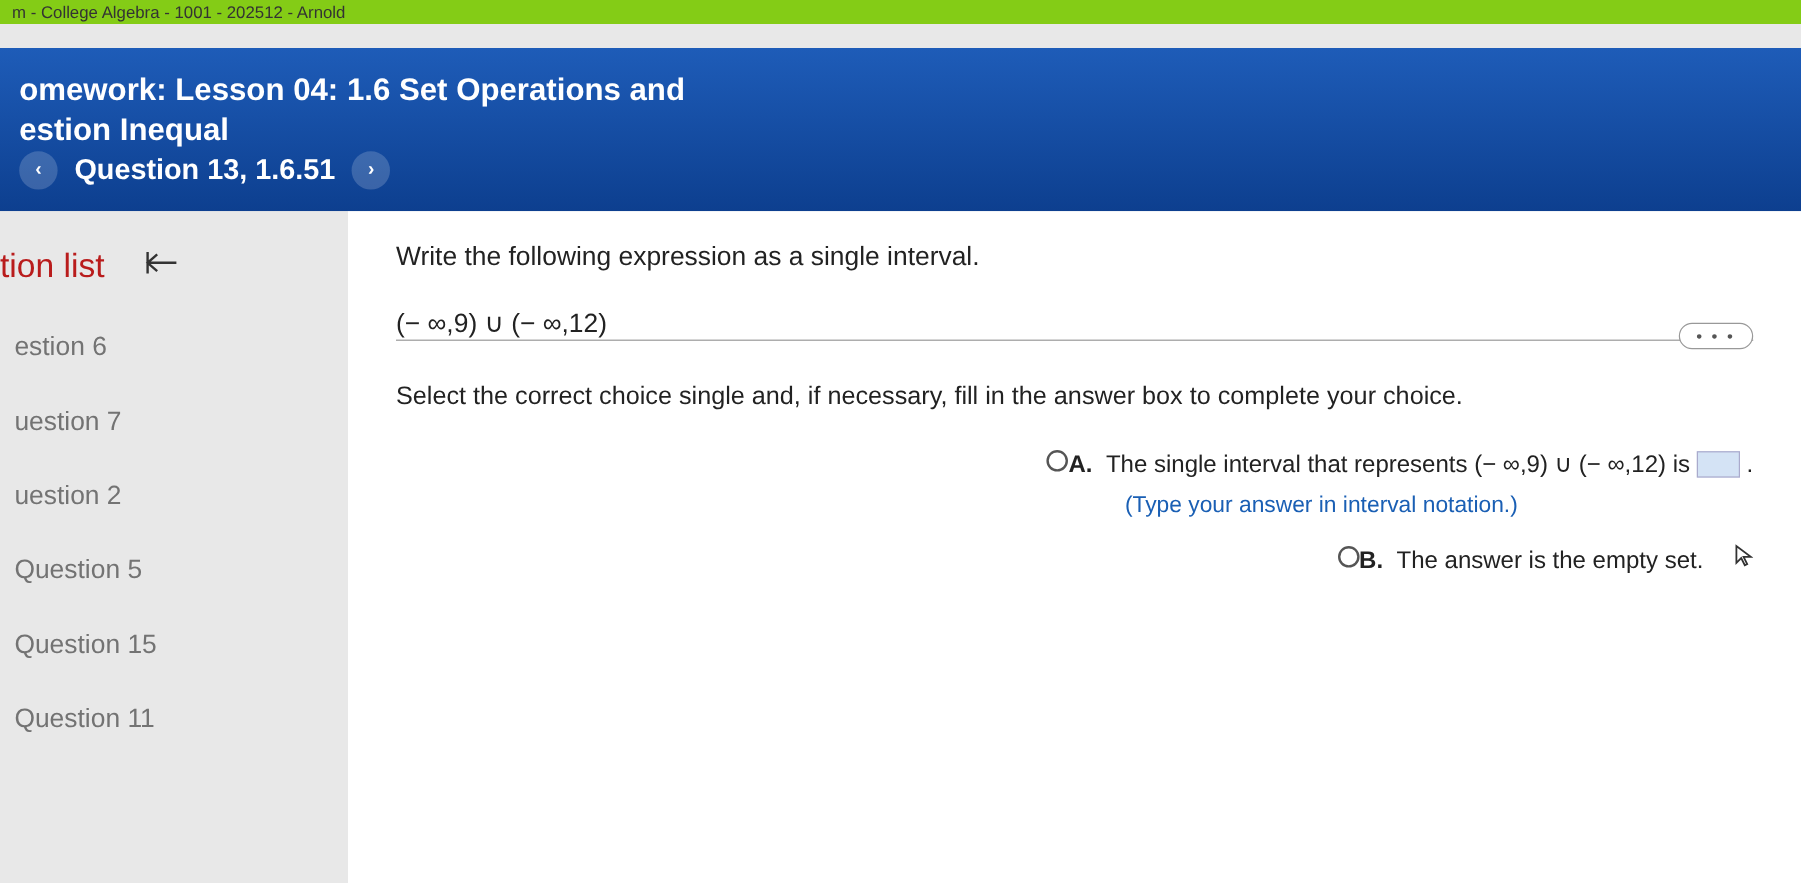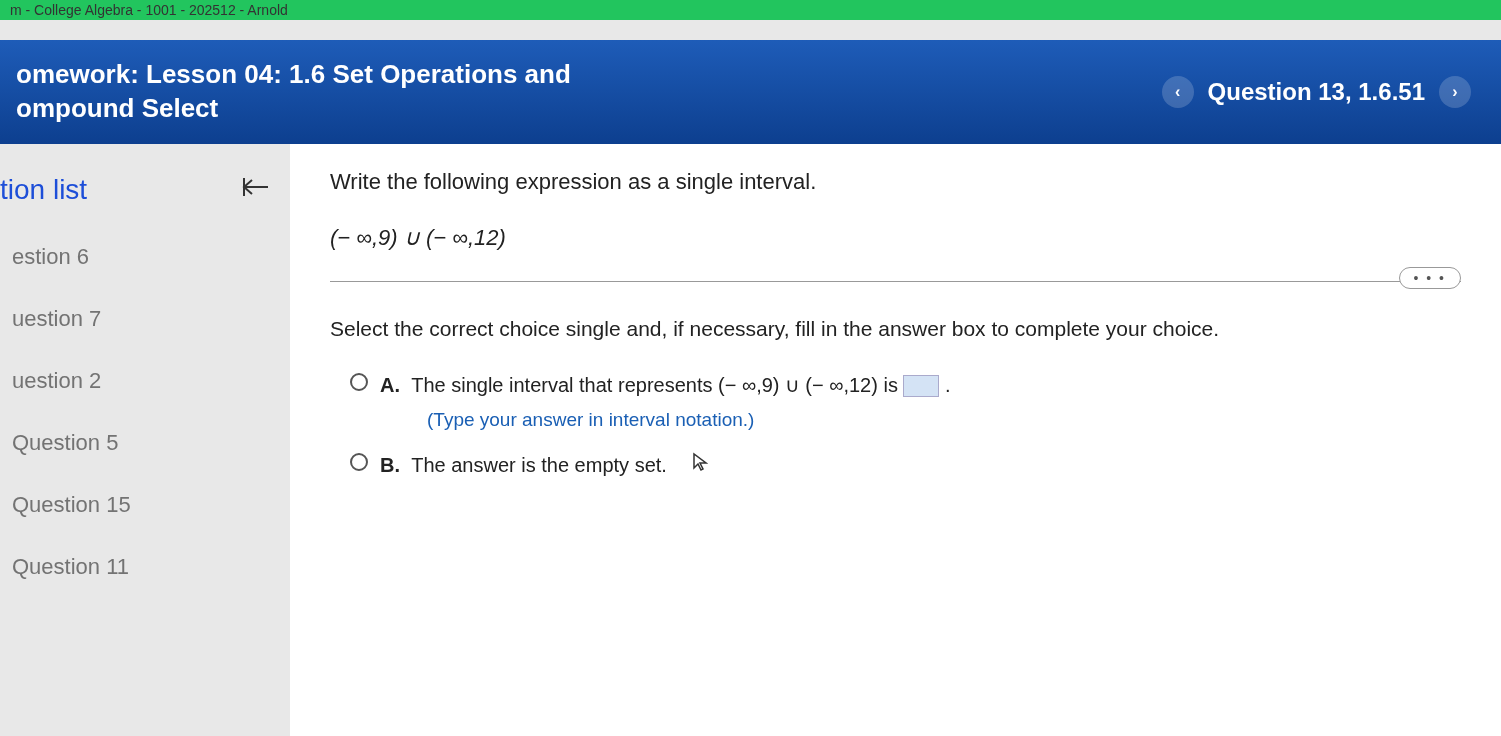--- a/index.html
+++ b/index.html
@@ -4,37 +4,37 @@
   <style>
     * { margin: 0; padding: 0; box-sizing: border-box; }
     body {
       font-family: Arial, Helvetica, sans-serif;
       background: #e8e8e8;
       width: 1501px;
       height: 736px;
       overflow: hidden;
     }
     .top-bar {
-      background: #22c55e;
+      background: #84cc16;
       height: 20px;
       padding-left: 10px;
       font-size: 14px;
       color: #333;
       display: flex;
       align-items: center;
     }
     .blue-header {
       background: #1a4fa8;
       background: linear-gradient(180deg, #1e5cb8 0%, #0d3f8f 100%);
       color: #fff;
       padding: 18px 30px 18px 16px;
       display: flex;
-      align-items: center;
       justify-content: space-between;
       margin-top: 20px;
+      flex-direction: column;
     }
     .hw-title {
       font-size: 26px;
       font-weight: bold;
       line-height: 1.3;
     }
     .q-nav {
       display: flex;
       align-items: center;
       gap: 14px;
@@ -60,24 +60,24 @@
       height: calc(100% - 135px);
     }
     .sidebar {
       width: 290px;
       background: #e8e8e8;
       padding-top: 20px;
     }
     .sidebar-header {
       display: flex;
       align-items: center;
-      justify-content: space-between;
+      justify-content: flex-start;
       padding: 10px 20px 20px 0;
       font-size: 28px;
-      color: #1d4ed8;
+      color: #b91c1c;
       gap: 34px;
     }
     .collapse-icon {
       font-size: 26px;
       font-weight: 300;
       cursor: pointer;
     }
     .q-item {
       padding: 18px 0 18px 12px;
       font-size: 22px;
@@ -91,22 +91,20 @@
       position: relative;
     }
     .prompt {
       font-size: 22px;
       color: #222;
       margin-bottom: 30px;
     }
     .expression {
       font-size: 22px;
       color: #222;
-      margin-bottom: 30px;
-      font-style: italic;
     }
     .divider {
       border: none;
       border-top: 1px solid #999;
       margin-bottom: 35px;
       position: relative;
     }
     .more-pill {
       position: absolute;
       right: 0;
@@ -121,23 +119,24 @@
       cursor: pointer;
     }
     .instruction {
       font-size: 21px;
       color: #222;
       margin-bottom: 28px;
     }
     .choice {
       display: flex;
       align-items: flex-start;
-      gap: 12px;
+      gap: 0;
       margin-bottom: 14px;
       padding-left: 20px;
+      justify-content: flex-end;
     }
     .radio {
       width: 18px;
       height: 18px;
       border: 2px solid #555;
       border-radius: 50%;
       flex-shrink: 0;
       margin-top: 4px;
       cursor: pointer;
     }
@@ -174,21 +173,21 @@
 </head>
 <body>
 
 <div class="top-bar">
   <span>m - College Algebra - 1001 - 202512 - Arnold</span>
 </div>
 
 <div class="blue-header">
   <div class="hw-title">
     <div>omework:  Lesson 04: 1.6 Set Operations and</div>
-    <div>ompound Select</div>
+    <div>estion Inequal</div>
   </div>
   <div class="q-nav">
     <div class="nav-btn">
       <span>‹</span>
     </div>
     <div class="q-label">Question 13, 1.6.51</div>
     <div class="nav-btn">
       <span>›</span>
     </div>
   </div>

